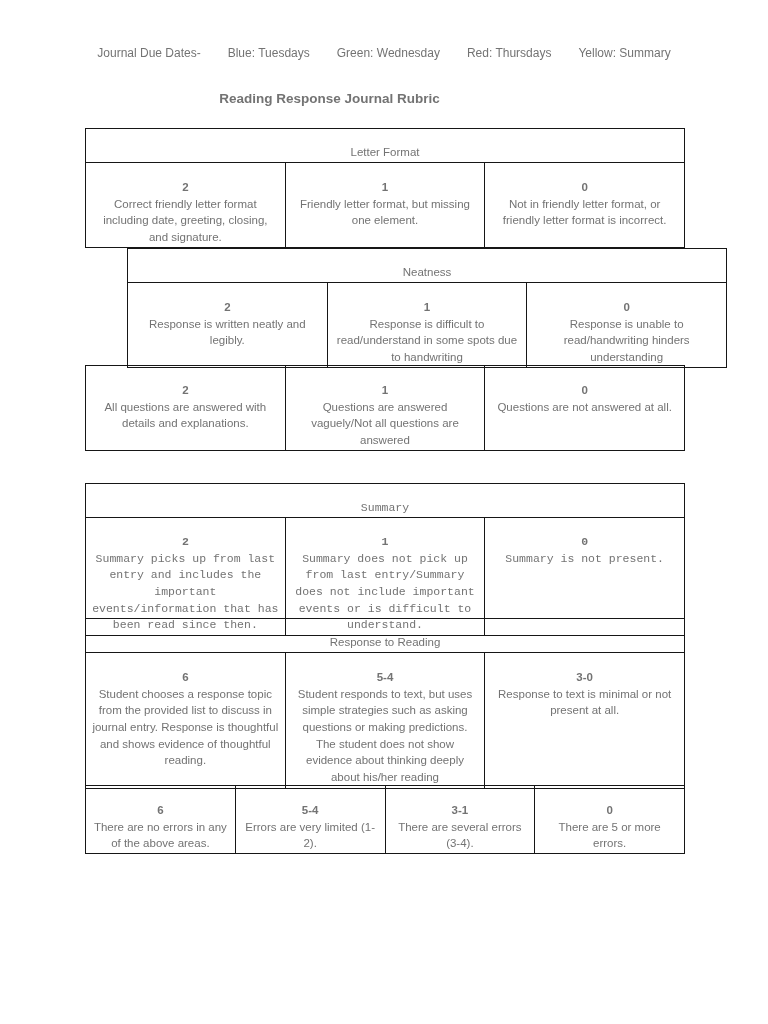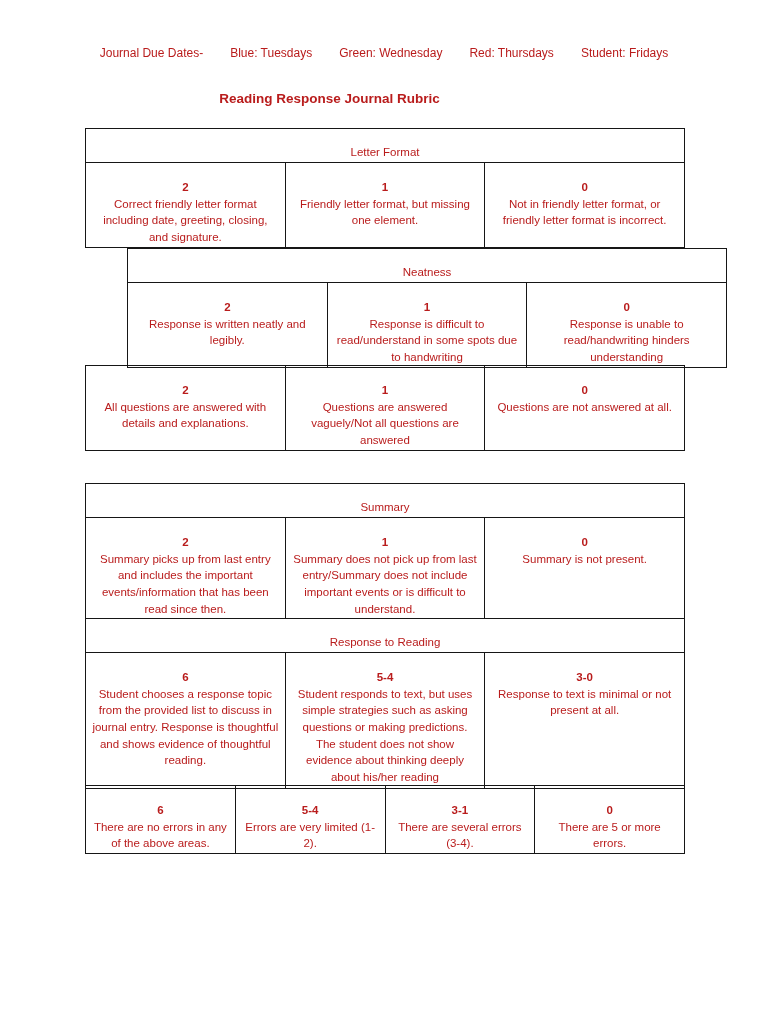--- a/index.html
+++ b/index.html
@@ -1,21 +1,21 @@
 <!DOCTYPE html>
 <html><head>
 <meta charset="utf-8">
 <style>
   html,body{margin:0;padding:0;background:#ffffff;}
   .page{
     position:relative;
     width:768px;height:1024px;
     background:#ffffff;
     font-family:"Liberation Sans",sans-serif;
-    color:#b91c1c;
+    color:#737373;
     overflow:hidden;
   }
   .due-dates{
     position:absolute;top:46px;left:0;width:768px;
     display:flex;justify-content:center;align-items:baseline;gap:27px;
     font-size:12px;font-weight:500;white-space:nowrap;
   }
   .doc-title{
     position:absolute;top:91px;left:0;width:659px;
     text-align:center;font-size:13.5px;font-weight:bold;
@@ -29,35 +29,35 @@
     border:1.5px solid #161616;
     text-align:center;vertical-align:top;
     padding:16px 6px 1px 6px;
   }
   td.table-head{height:16px;padding-top:0;line-height:1.35;}
   .score{font-weight:bold;display:block;}
   td.empty-head{background:#ffffff;}
   .t1{top:128px;} .t1 tr.body{height:67px;}
   .t2{top:248px;margin-left:42px;} .t2 tr.body{height:71px;}
   .t3{top:365px;} .t3 tr.body{height:72px;}
-  .t4{top:483px;} .t4 tr.body{height:86px;}
+  .t4{top:483px;font-family:Liberation Mono, monospace;} .t4 tr.body{height:86px;}
   .t5{top:618px;} .t5 tr.body{height:136px;}
   .t6{top:785px;} .t6 tr.body{height:50px;}
 </style>
 </head>
 <body>
 
 <div class="page">
 
   <div class="due-dates">
     <span>Journal Due Dates-</span>
     <span>Blue: Tuesdays</span>
     <span>Green: Wednesday</span>
     <span>Red: Thursdays</span>
-    <span>Student: Fridays</span>
+    <span>Yellow: Summary</span>
   </div>
 
   <div class="doc-title">Reading Response Journal Rubric</div>
 
   <table class="rubric t1">
     <tbody>
         <tr>
           <td class="table-head" colspan="3">Letter Format</td>
         </tr>
     <tr class="body">

